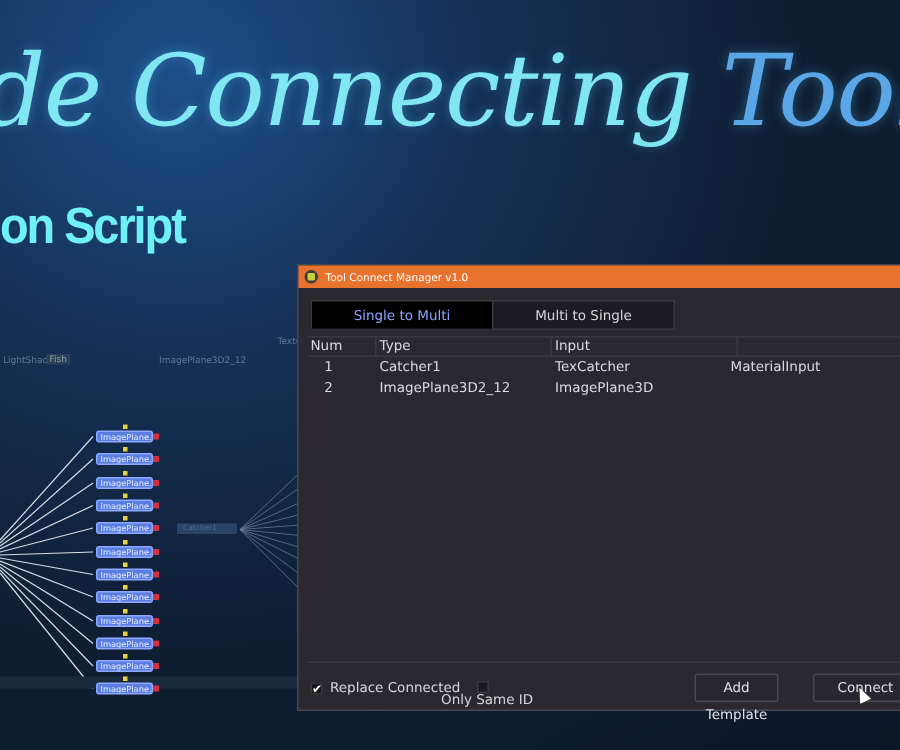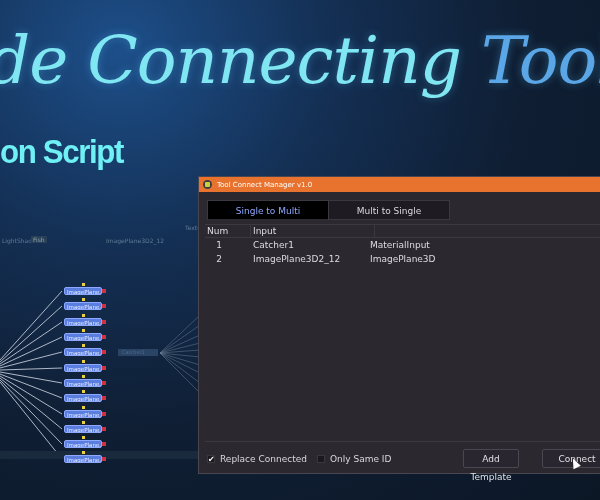--- a/index.html
+++ b/index.html
@@ -192,43 +192,45 @@
   </div>
 
   <div class="tabs">
     <div class="tab active" style="width:122px;">Single to Multi</div>
     <div class="tab" style="width:122px;">Multi to Single</div>
   </div>
 
   <div class="table">
     <div class="thead">
       <div class="c-num">Num</div>
+      <div class="c-type">Type</div>
       <div class="c-input">Input</div>
     </div>
     <div class="trow">
       <div class="c-num">1</div>
       <div class="c-name">Catcher1</div>
+      <div class="c-type">TexCatcher</div>
       <div class="c-input">MaterialInput</div>
     </div>
     <div class="trow">
       <div class="c-num">2</div>
       <div class="c-name">ImagePlane3D2_12</div>
       <div class="c-type">ImagePlane3D</div>
       <div class="c-input"></div>
     </div>
   </div>
 
   <div class="sep"></div>
 
   <div class="footer">
     <label class="cb" style="left:2px;">
       <span class="cb-box">✔</span>
       <span>Replace Connected</span>
     </label>
-    <label class="cb" style="left:112px;">
+    <label class="cb" style="left:89px;flex-direction:column;">
       <span class="cb-box"></span>
       <span>Only Same ID</span>
     </label>
     <div class="btn" style="left:258px;width:56px;">Add Template</div>
     <div class="btn" style="left:337px;width:70px;">Connect</div>
   </div>
 </div>
 
 <div class="cursor"></div>
 

